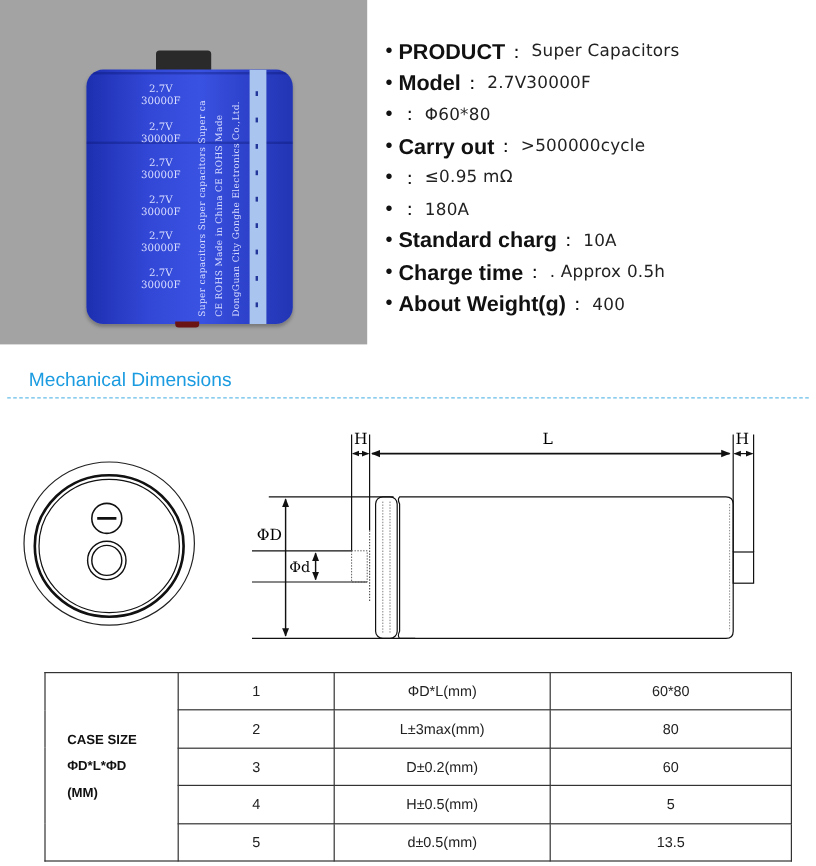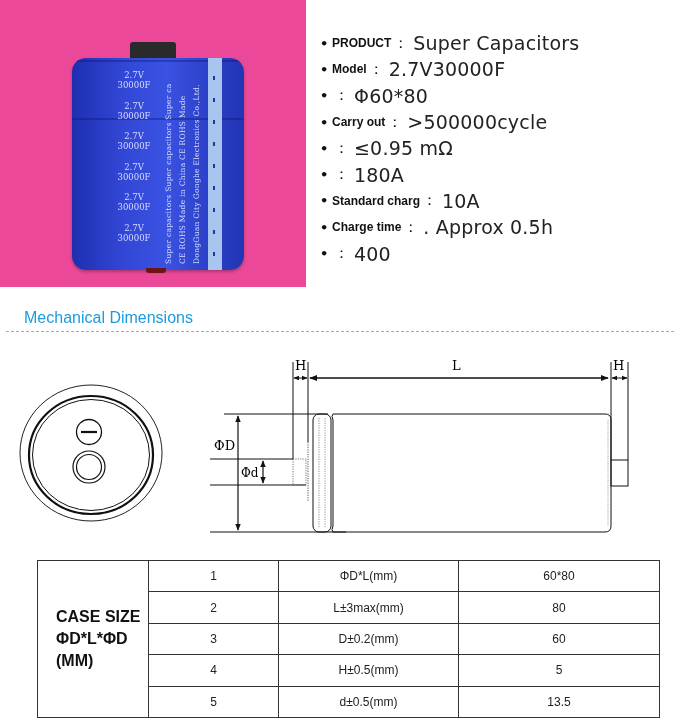--- a/index.html
+++ b/index.html
@@ -2,21 +2,21 @@
 <html><head>
   <meta charset="utf-8">
   <style>
     * { box-sizing: border-box; margin: 0; padding: 0; }
     html, body { width: 680px; height: 722px; background: #ffffff; overflow: hidden; }
     body { position: relative; font-family: "DejaVu Sans", sans-serif; color: #111; }
 
     
     .photo-panel {
       position: absolute; left: 0; top: 0; width: 306px; height: 287px;
-      background: #ec4899;
+      background: #a3a3a3;
     }
     .cap-top-terminal {
       position: absolute; left: 130px; top: 42px; width: 46px; height: 22px;
       background: #2a2a2a; border-radius: 3px 3px 0 0;
     }
     .cap-body {
       position: absolute; left: 72px; top: 58px; width: 172px; height: 212px;
       background: linear-gradient(90deg, #1d2fb0 0%, #3247d6 30%, #3a52e2 55%, #2c40c8 80%, #2235b4 100%);
       border-radius: 14px;
       overflow: hidden;
@@ -49,23 +49,23 @@
       background: #6a1414; border-radius: 0 0 3px 3px;
     }
 
     
     .spec-list { position: absolute; left: 320px; top: 30px; width: 360px; }
     .spec-row {
       height: 26.3px; display: flex; align-items: center; white-space: nowrap;
       font-size: 15px;
     }
     .spec-bullet { width: 12px; font-weight: bold; font-size: 13px; }
-    .spec-label { font-family: "Liberation Sans", sans-serif; font-weight: bold; font-size: 12px; color: #111; }
+    .spec-label { font-family: "Liberation Sans", sans-serif; font-weight: bold; font-size: 18px; color: #111; }
     .spec-sep { font-family: "Liberation Sans", sans-serif; font-size: 15px; margin: 0 5px 0 2px; color: #111; }
-    .spec-value { font-family: "DejaVu Sans", sans-serif; font-size: 19px; color: #222; letter-spacing: 0.2px; }
+    .spec-value { font-family: "DejaVu Sans", sans-serif; font-size: 14px; color: #222; letter-spacing: 0.2px; }
 
     
     .section-title {
       position: absolute; left: 24px; top: 309px;
       font-family: "Liberation Sans", sans-serif; font-size: 16px; color: #1b9be0;
     }
     .section-rule {
       position: absolute; left: 6px; top: 331px; width: 668px; height: 0;
       border-top: 1px dashed #66bde9;
     }
@@ -78,21 +78,21 @@
     .dim-table {
       position: absolute; left: 37px; top: 560px; width: 622px; height: 157px;
       border-collapse: collapse; table-layout: fixed;
       font-family: "Liberation Sans", sans-serif; font-size: 12px; color: #222;
     }
     .dim-table td {
       border: 1px solid #333; text-align: center; vertical-align: middle;
       height: 31.4px; padding: 0;
     }
     .dim-table td.case-cell {
-      text-align: left; padding-left: 18px; font-weight: bold; font-size: 16px;
+      text-align: left; padding-left: 18px; font-weight: bold; font-size: 11px;
       line-height: 22px; color: #111;
     }
     .dim-table col.c1 { width: 111px; }
     .dim-table col.c2 { width: 130px; }
     .dim-table col.c3 { width: 180px; }
     .dim-table col.c4 { width: 201px; }
   </style>
 </head>
 <body>
 
@@ -186,20 +186,21 @@
     <span class="spec-value">10A</span>
   </div>
   <div class="spec-row">
     <span class="spec-bullet">•</span>
     <span class="spec-label">Charge time</span>
     <span class="spec-sep">：</span>
     <span class="spec-value">. Approx 0.5h</span>
   </div>
   <div class="spec-row">
     <span class="spec-bullet">•</span>
+    <span class="spec-label">About Weight(g)</span>
     <span class="spec-sep">：</span>
     <span class="spec-value">400</span>
   </div>
 </div>
 
 <div class="section-title">Mechanical Dimensions</div>
 <div class="section-rule"></div>
 
 <svg class="drawing-end" viewBox="0 0 146 140">
   <ellipse cx="73" cy="70" rx="71" ry="68" fill="none" stroke="#222" stroke-width="1"></ellipse>

